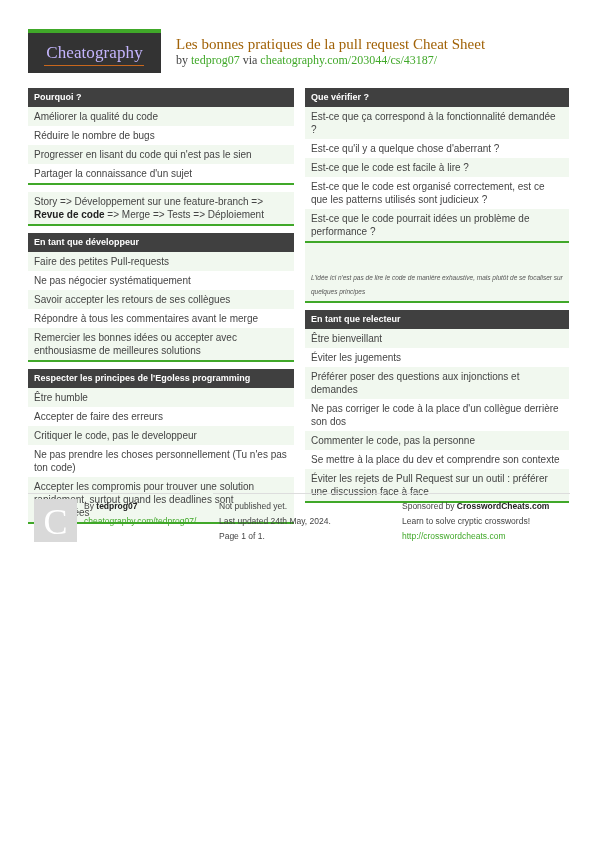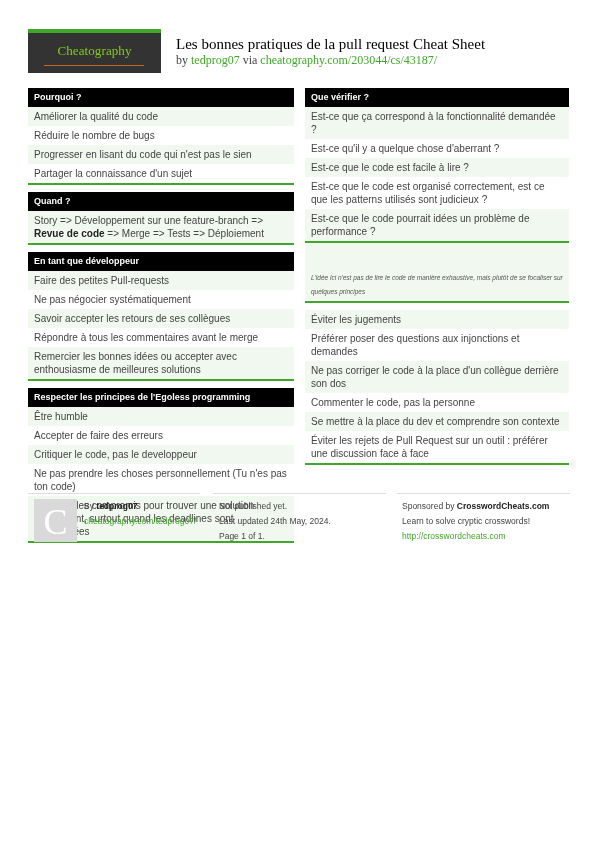--- a/index.html
+++ b/index.html
@@ -1,34 +1,34 @@
 <!DOCTYPE html>
 <html><head>
 <meta charset="utf-8">
 <style>
   html, body { margin: 0; padding: 0; background: #ffffff; }
   body { width: 600px; height: 849px; position: relative; overflow: hidden;
          font-family: "Liberation Sans", sans-serif; color: #333; }
   .logo-box { position: absolute; left: 28px; top: 29px; width: 133px; height: 44px;
               background: #333333; border-top: 4px solid #40a829; box-sizing: border-box; }
   .logo-text { position: absolute; left: 0; right: 0; top: 10px; text-align: center;
-               font-family: "Liberation Serif", serif; font-size: 13px; color: #84cc16; letter-spacing: 0.1px; }
+               font-family: "Liberation Serif", serif; font-size: 17px; color: #c4b5fd; letter-spacing: 0.1px; }
   .logo-underline { position: absolute; left: 16px; width: 100px; top: 31px; height: 1px;
                     border-bottom: 1px solid #c8671d; }
   .title { position: absolute; left: 176px; top: 36px; font-family: "Liberation Serif", serif;
-           font-size: 15px; color: #000000; white-space: nowrap; }
+           font-size: 15px; color: #a16207; white-space: nowrap; }
   .byline { position: absolute; left: 176px; top: 53px; font-family: "Liberation Serif", serif;
             font-size: 12px; color: #444; white-space: nowrap; }
   .byline a { color: #40a829; text-decoration: none; }
 
   .col { position: absolute; top: 88px; }
   .col.left { left: 28px; width: 266px; }
   .col.right { left: 305px; width: 264px; }
   .box { margin-bottom: 7px; }
-  .box-header { background: #000000; color: #fff; font-size: 9px; font-weight: bold;
+  .box-header { background: #404040; color: #fff; font-size: 9px; font-weight: bold;
                 height: 19px; line-height: 19px; padding-left: 6px; }
   .row { font-size: 10px; color: #444; padding: 3px 6px 3px 6px; line-height: 13px; min-height: 11px; }
   .row:nth-child(odd) { background: #f1f8ef; }
   .row:nth-child(even) { background: #ffffff; }
   .rows { border-bottom: 2px solid #40a829; }
   .row b { color: #222; font-weight: bold; }
   .note { background: #f1f8ef; border-bottom: 2px solid #40a829; height: 58px; position: relative; margin-top: -7px; margin-bottom: 7px; }
   .note-text { position: absolute; left: 6px; right: 6px; top: 28px; font-size: 6.5px; font-style: italic;
                color: #555; line-height: 14px; }
 
@@ -60,21 +60,20 @@
     <div class="box-header">Pourquoi ?</div>
     <div class="rows">
       <div class="row">Améliorer la qualité du code</div>
       <div class="row">Réduire le nombre de bugs</div>
       <div class="row">Progresser en lisant du code qui n'est pas le sien</div>
       <div class="row">Partager la connaissance d'un sujet</div>
     </div>
   </div>
 
   <div class="box">
-    <div class="box-header">Quand ?</div>
     <div class="rows">
       <div class="row"><span>Story =&gt; Développement sur une feature-branch =&gt; </span><b>Revue de code</b><span> =&gt; Merge =&gt; Tests =&gt; Déploiement</span></div>
     </div>
   </div>
 
   <div class="box">
     <div class="box-header">En tant que développeur</div>
     <div class="rows">
       <div class="row">Faire des petites Pull-requests</div>
       <div class="row">Ne pas négocier systématiquement</div>
@@ -105,21 +104,23 @@
       <div class="row">Est-ce que le code est facile à lire ?</div>
       <div class="row">Est-ce que le code est organisé correctement, est ce que les patterns utilisés sont judicieux ?</div>
       <div class="row">Est-ce que le code pourrait idées un problème de performance ?</div>
     </div>
   </div>
   <div class="note">
     <div class="note-text">L'idée ici n'est pas de lire le code de manière exhaustive, mais plutôt de se focaliser sur quelques principes</div>
   </div>
 
   <div class="box">
+    <div class="box-header">En tant que relecteur</div>
     <div class="rows">
+      <div class="row">Être bienveillant</div>
       <div class="row">Éviter les jugements</div>
       <div class="row">Préférer poser des questions aux injonctions et demandes</div>
       <div class="row">Ne pas corriger le code à la place d'un collègue derrière son dos</div>
       <div class="row">Commenter le code, pas la personne</div>
       <div class="row">Se mettre à la place du dev et comprendre son contexte</div>
       <div class="row">Éviter les rejets de Pull Request sur un outil : préférer une discussion face à face</div>
     </div>
   </div>
 </div>
 

